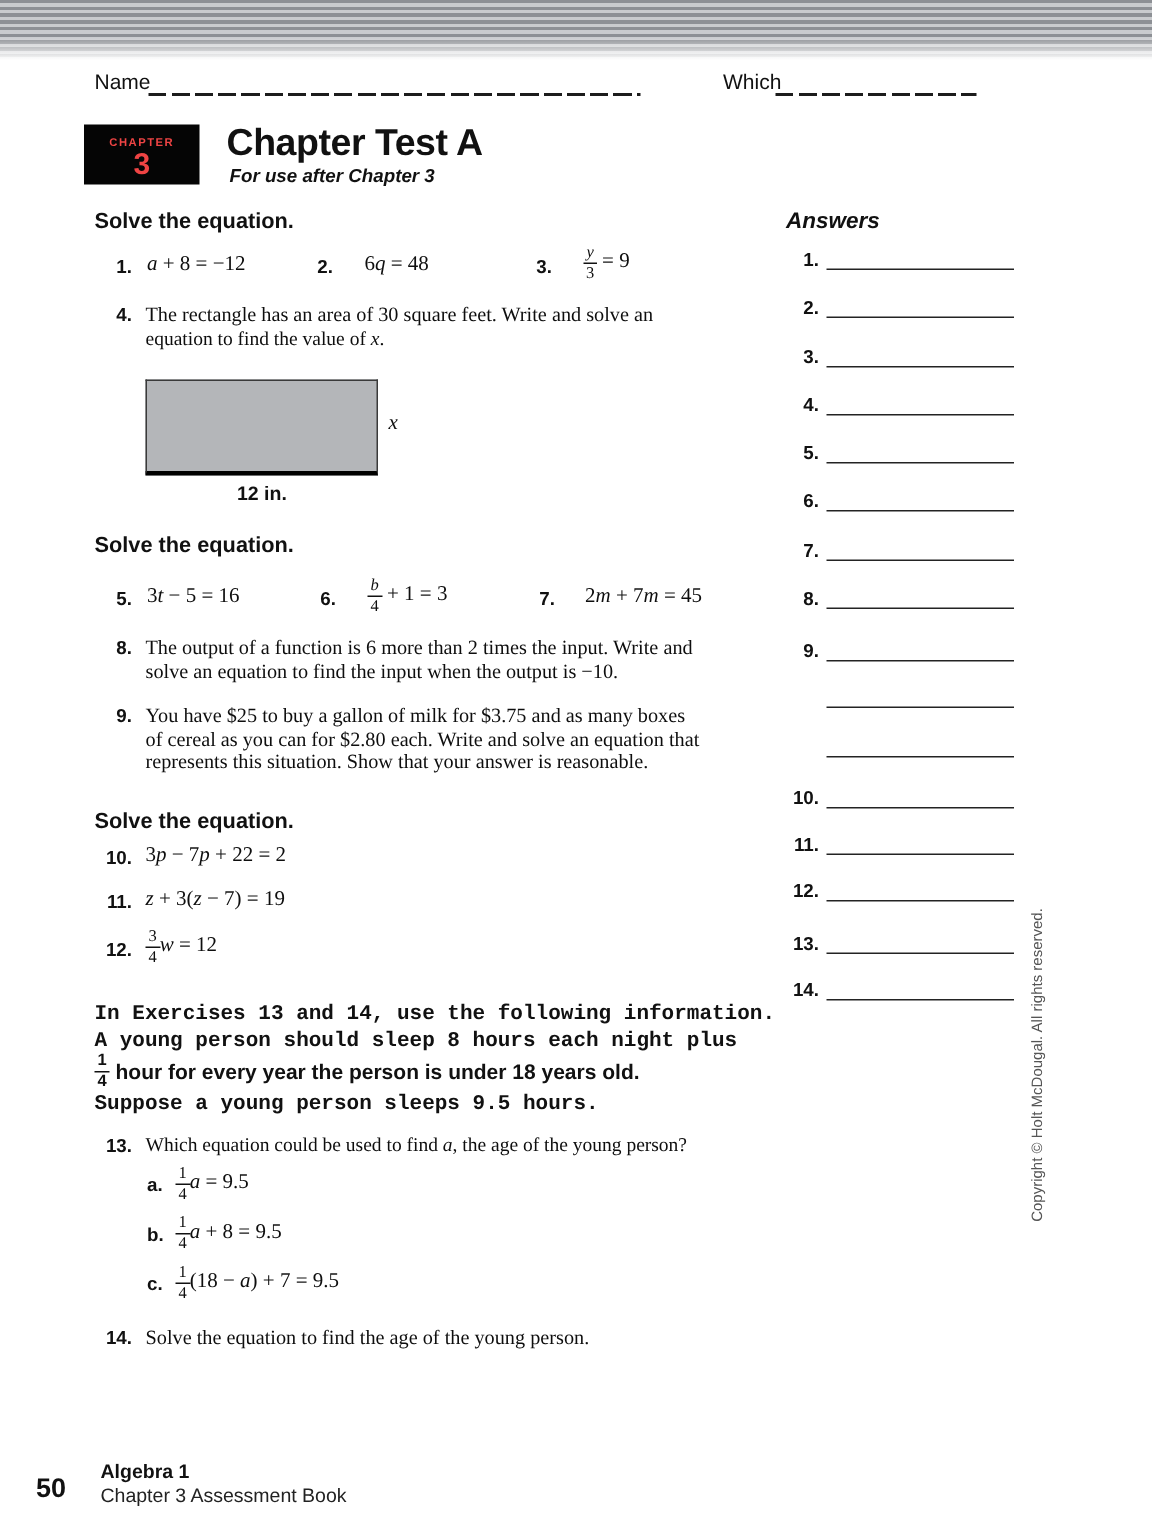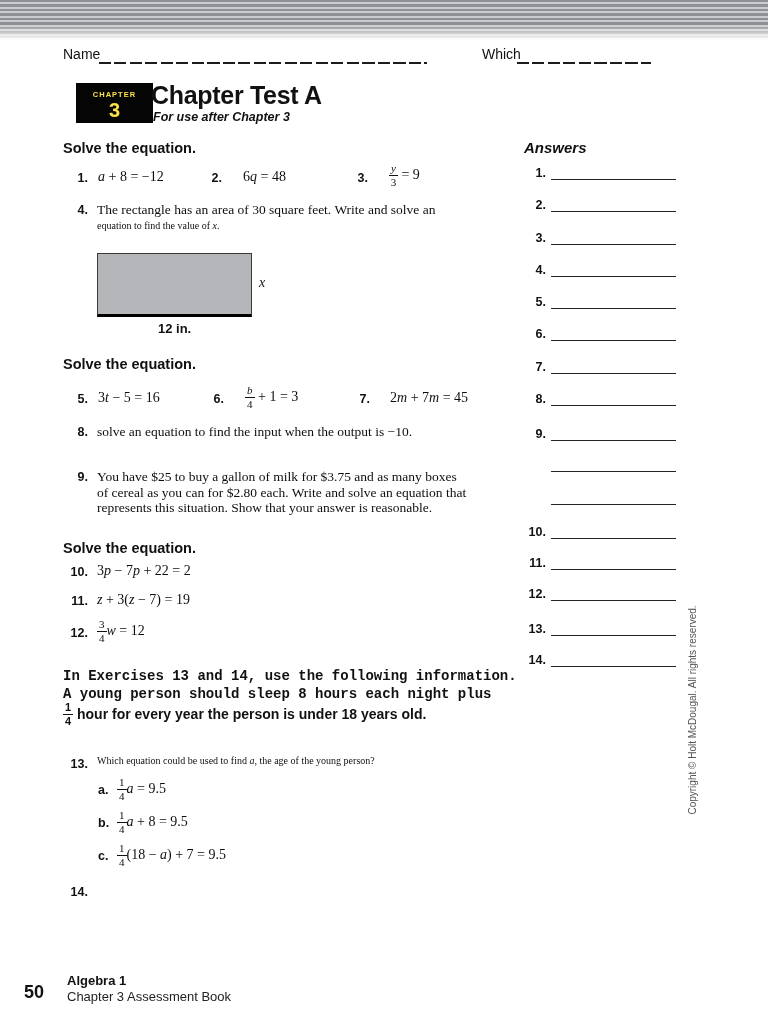--- a/index.html
+++ b/index.html
@@ -9,35 +9,35 @@
   
   .stripes{top:0;left:0;width:768px;height:42px;
     background:repeating-linear-gradient(to bottom,#8d9095 0px,#8d9095 2.2px,#c9cbce 2.2px,#c9cbce 4.5px);}
   .stripes::after{content:"";position:absolute;inset:0;
     background:linear-gradient(to bottom,rgba(255,255,255,0) 0%,rgba(255,255,255,0) 58%,#fff 96%);}
   
   .write-line{height:1.6px;background:repeating-linear-gradient(90deg,#1c1c1c 0 12px,transparent 12px 15.5px);}
   
   .fieldlabel{font-size:14px;color:#111;}
   
-  .badge{left:76px;top:83px;width:77px;height:40px;background:#050505;color:#fde047;text-align:center;}
+  .badge{left:56px;top:83px;width:77px;height:40px;background:#050505;color:#ef4444;text-align:center;}
   .badge-word{display:block;font-size:7.5px;font-weight:700;letter-spacing:1px;margin-top:7px;}
   .badge-num{display:block;font-size:20px;font-weight:700;line-height:1;margin-top:1px;}
   .title{font-size:25px;font-weight:700;letter-spacing:-0.3px;}
   .subtitle{font-size:12.5px;font-weight:700;font-style:italic;}
   
   .heading{font-size:14.5px;font-weight:700;}
   
   .pnum{width:21px;text-align:right;font-size:12.5px;font-weight:700;display:inline-block;}
   .optlabel{font-size:12.5px;font-weight:700;}
   
   .body{font-family:"Liberation Serif",serif;font-size:13.5px;line-height:15.5px;color:#0e0e0e;}
   .eq{font-family:"Liberation Serif",serif;font-size:14px;display:flex;align-items:center;color:#0e0e0e;}
   .eq span{white-space:pre;}
-  .body-eq{font-family:"Liberation Serif",serif;font-size:10px;display:flex;align-items:center;color:#0e0e0e;}
+  .body-eq{font-family:"Liberation Serif",serif;font-size:13px;display:flex;align-items:center;color:#0e0e0e;}
   .body-eq span{white-space:pre;}
   .it{font-style:italic;}
   .frac{display:inline-block;text-align:center;font-size:11px;line-height:1.15;}
   .frac .fnum{display:block;border-bottom:1px solid #111;padding:0 2px;}
   .frac .fden{display:block;}
   
   .info{font-size:14px;font-weight:700;font-family:Liberation Mono, monospace;}
   .info-eq{font-size:14px;font-weight:700;display:flex;align-items:center;}
   .info-eq span{white-space:pre;}
   
@@ -126,20 +126,21 @@
   <div class="abs eq" style="left:390px;top:390px;">
       <span class="rm">2</span>
       <span class="it">m</span>
       <span class="rm"> + 7</span>
       <span class="it">m</span>
       <span class="rm"> = 45</span>
     </div>
 
   <span class="abs pnum" style="left:67px;top:425px;">8.</span>
   <div class="abs body" style="left:97px;top:424px;width:410px;">
+    <div>The output of a function is 6 more than 2 times the input. Write and</div>
     <div>solve an equation to find the input when the output is −10.</div>
   </div>
 
   <span class="abs pnum" style="left:67px;top:470px;">9.</span>
   <div class="abs body" style="left:97px;top:469px;width:410px;">
     <div>You have $25 to buy a gallon of milk for $3.75 and as many boxes</div>
     <div>of cereal as you can for $2.80 each. Write and solve an equation that</div>
     <div>represents this situation. Show that your answer is reasonable.</div>
   </div>
 
@@ -166,20 +167,21 @@
       <span class="it">w</span>
       <span class="rm"> = 12</span>
     </div>
 
   <div class="abs info" style="left:63px;top:668px;">In Exercises 13 and 14, use the following information.</div>
   <div class="abs info" style="left:63px;top:686px;">A young person should sleep 8 hours each night plus</div>
   <div class="abs info-eq" style="left:63px;top:701px;">
       <span class="frac"><span class="fnum">1</span><span class="fden">4</span></span>
       <span class="rm"> hour for every year the person is under 18 years old.</span>
     </div>
+  <div class="abs info" style="left:63px;top:728px;">Suppose a young person sleeps 9.5 hours.</div>
 
   <span class="abs pnum" style="left:67px;top:757px;">13.</span>
   <div class="abs body-eq" style="left:97px;top:755px;">
       <span class="rm">Which equation could be used to find </span>
       <span class="it">a</span>
       <span class="rm">, the age of the young person?</span>
     </div>
 
   <span class="abs optlabel" style="left:98px;top:783px;">a.</span>
   <div class="abs eq" style="left:117px;top:776px;">
@@ -195,20 +197,21 @@
     </div>
   <span class="abs optlabel" style="left:98px;top:849px;">c.</span>
   <div class="abs eq" style="left:117px;top:842px;">
       <span class="frac"><span class="fnum">1</span><span class="fden">4</span></span>
       <span class="rm">(18 − </span>
       <span class="it">a</span>
       <span class="rm">) + 7 = 9.5</span>
     </div>
 
   <span class="abs pnum" style="left:67px;top:885px;">14.</span>
+  <div class="abs body" style="left:97px;top:884px;">Solve the equation to find the age of the young person.</div>
 
   <div class="abs ans-head" style="left:524px;top:139px;">Answers</div>
 
   <span class="abs ans-num" style="left:522px;top:166px;">1.</span>
   <div class="abs ans-line" style="top:179px;"></div>
   <span class="abs ans-num" style="left:522px;top:198px;">2.</span>
   <div class="abs ans-line" style="top:211px;"></div>
   <span class="abs ans-num" style="left:522px;top:231px;">3.</span>
   <div class="abs ans-line" style="top:244px;"></div>
   <span class="abs ans-num" style="left:522px;top:263px;">4.</span>

